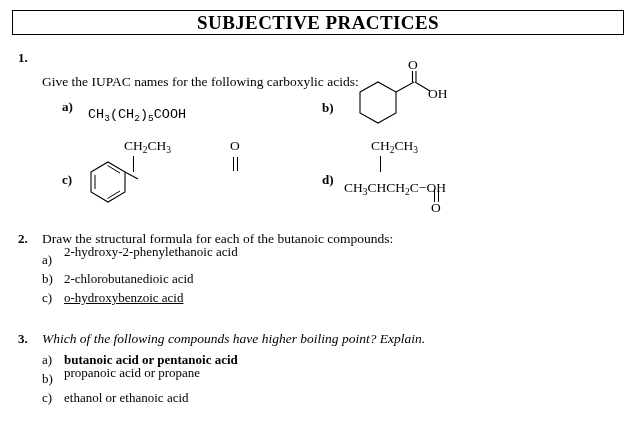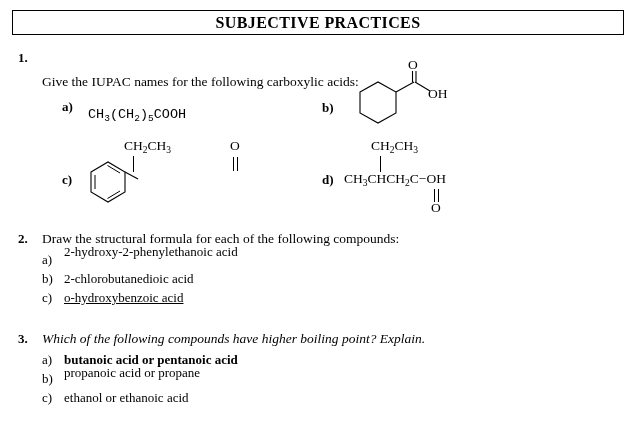--- a/index.html
+++ b/index.html
@@ -26,21 +26,21 @@
     width: 612px;
     height: 25px;
     border: 1px solid #000;
     box-sizing: border-box;
     display: flex;
     align-items: center;
     justify-content: center;
   }
   .header-title {
     font-weight: bold;
-    font-size: 16px;
+    font-size: 19px;
     letter-spacing: 0.4px;
     text-align: center;
   }
 
   .q-num {
     position: absolute;
     font-weight: bold;
     font-size: 13px;
   }
   .q-text {
@@ -130,29 +130,29 @@
 
     <span class="chem abs" style="left:144px; top:-2px;">O</span>
     <div class="vline abs" style="left:147px; top:17px; height:14px;"></div>
     <div class="vline abs" style="left:150.5px; top:17px; height:14px;"></div>
   </div>
 
   <div class="lbl-bold abs" style="left:322px; top:172px;">d)</div>
   <div class="abs" style="left:344px; top:140px; width:190px; height:62px;">
     <span class="chem abs" style="left:27px; top:-2px;">CH<sub>2</sub>CH<sub>3</sub></span>
     <div class="vline abs" style="left:36px; top:16px; height:16px;"></div>
-    <span class="chem abs" style="left:0px; top:31px;">CH<sub>3</sub>CHCH<sub>2</sub>C−OH</span>
+    <span class="chem abs" style="left:0px; top:40px;">CH<sub>3</sub>CHCH<sub>2</sub>C−OH</span>
 
     <div class="vline abs" style="left:90px; top:49px; height:13px;"></div>
     <div class="vline abs" style="left:93.5px; top:49px; height:13px;"></div>
     <span class="chem abs" style="left:87px; top:60px;">O</span>
   </div>
 
   <div class="q-num" style="left:18px; top:231px;">2.</div>
-  <div class="q-text" style="left:42px; top:231px;">Draw the structural formula for each of the following compounds:</div>
+  <div class="q-text" style="left:42px; top:231px;">Draw the structural formula for each of the butanoic compounds:</div>
 
   <div class="sub-item" style="left:42px; top:252px;">a)</div>
   <div class="sub-item" style="left:64px; top:244px;">2-hydroxy-2-phenylethanoic acid</div>
 
   <div class="sub-item" style="left:42px; top:271px;">b)</div>
   <div class="sub-item" style="left:64px; top:271px;">2-chlorobutanedioic acid</div>
 
   <div class="sub-item" style="left:42px; top:290px;">c)</div>
   <div class="sub-item" style="left:64px; top:290px;text-decoration:underline;">o-hydroxybenzoic acid</div>
 

